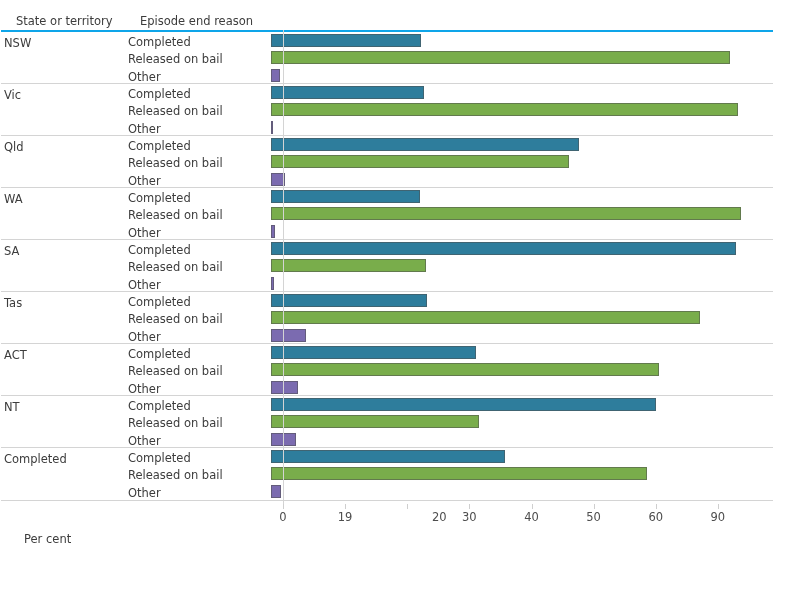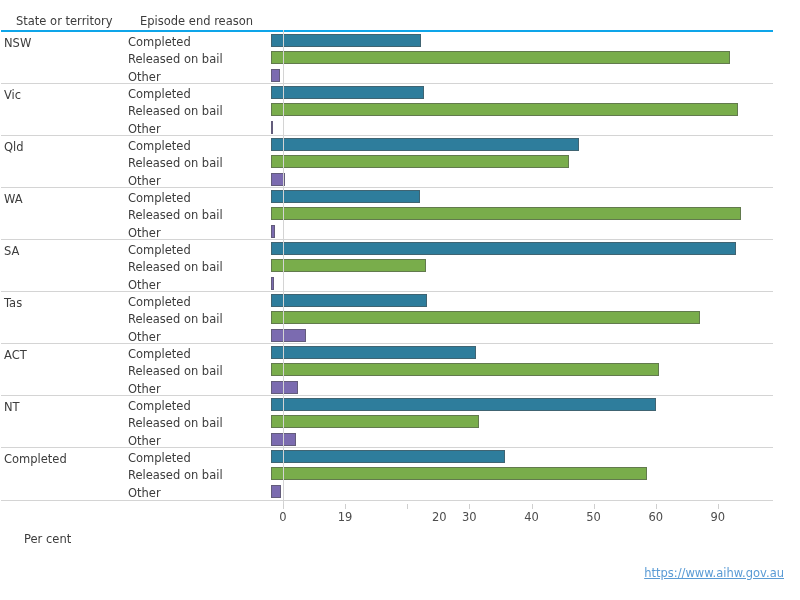--- a/index.html
+++ b/index.html
@@ -404,17 +404,14 @@
       <div class="tick" style="left: 531.5px;"></div>
       <div class="tick-label" style="left: 531.5px;">40</div>
       <div class="tick" style="left: 593.625px;"></div>
       <div class="tick-label" style="left: 593.625px;">50</div>
       <div class="tick" style="left: 655.75px;"></div>
       <div class="tick-label" style="left: 655.75px;">60</div>
       <div class="tick" style="left: 717.875px;"></div>
       <div class="tick-label" style="left: 717.875px;">90</div>
     </div>
 
-  <div class="footer">
-    <a href="#">https://www.aihw.gov.au</a>
-  </div>
 
 </div>
 
 </body></html>

